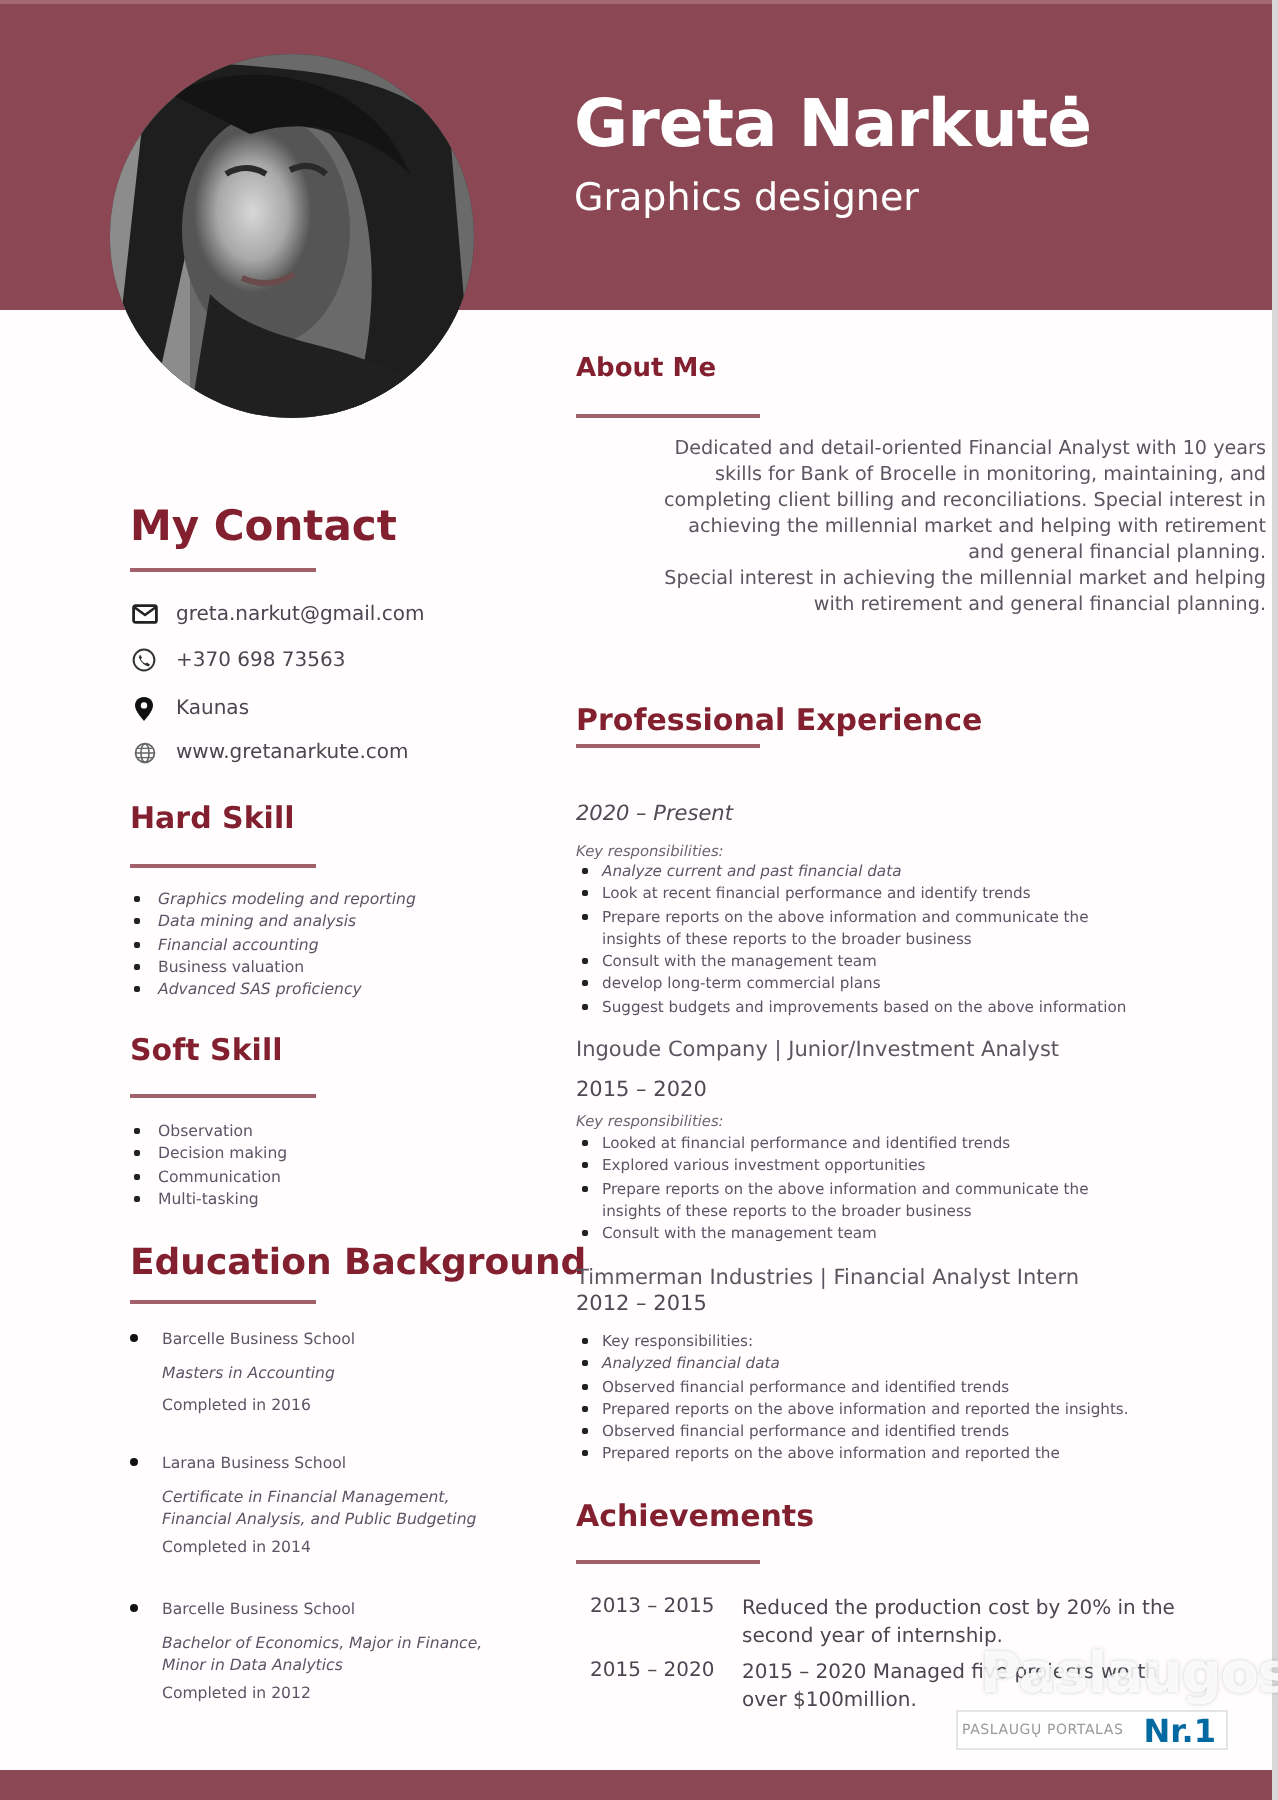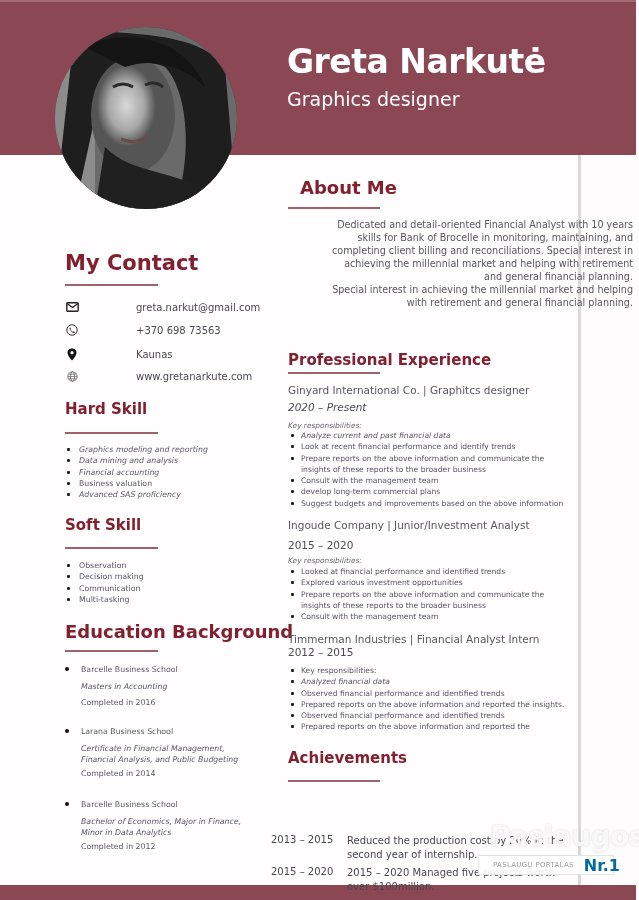--- a/index.html
+++ b/index.html
@@ -1,60 +1,60 @@
 <!DOCTYPE html>
 <html><head>
 <meta charset="utf-8">
 <style>
   * { margin: 0; padding: 0; box-sizing: border-box; }
   html, body { width: 639px; height: 900px; overflow: hidden; background: #fefcfd; }
   body { font-family: "DejaVu Sans", sans-serif; color: #3a3a3a; position: relative; }
-  .page { position: absolute; left: 0; top: 0; width: 581px; height: 900px; background: #fffdfe; border-right: 3px solid #d9d9d9; }
+  .page { position: absolute; left: 0; top: 0; width: 639px; height: 900px; background: #fffdfe; border-right: 3px solid #d9d9d9; }
   .header-band { position: absolute; left: 0; top: 0; width: 636px; height: 155px; background: #8b4854; border-top: 2px solid #a36a74; }
   .footer-band { position: absolute; left: 0; top: 885px; width: 636px; height: 15px; background: #8b4854; }
   .photo { position: absolute; left: 55px; top: 27px; width: 182px; height: 182px; border-radius: 50%; overflow: hidden; background: #333; }
   .photo svg { width: 100%; height: 100%; display: block; }
   .name { position: absolute; left: 287px; top: 42px; font-family: "DejaVu Sans", sans-serif; font-weight: bold; font-size: 33px; color: #ffffff; letter-spacing: -0.5px; white-space: nowrap; }
   .role { position: absolute; left: 287px; top: 88px; font-size: 19px; color: #ffffff; white-space: nowrap; }
 
   .section-title { position: absolute; font-weight: bold; color: #82202f; white-space: nowrap; }
   .rule { position: absolute; height: 2px; background: #a0616b; }
   .text { position: absolute; font-size: 9.6px; line-height: 13px; color: #5a5560; text-align: right; }
 
   
   .contact-row { position: absolute; left: 65px; display: flex; align-items: center; height: 16px; }
   .contact-row .ico { width: 14px; height: 14px; display: flex; align-items: center; justify-content: center; margin-right: 9px; }
-  .contact-row .lbl { font-size: 10px; color: #4a4650; white-space: nowrap; margin-left: 48px; }
+  .contact-row .lbl { font-size: 10px; color: #4a4650; white-space: nowrap; }
   .small-list { position: absolute; list-style: none; }
   .small-list li { font-size: 7.8px; line-height: 11.3px; color: #5a5565; position: relative; padding-left: 14px; white-space: nowrap; font-style: italic; }
   .small-list li.up { font-style: normal; }
   .small-list li::before { content: ""; position: absolute; left: 2px; top: 4px; width: 3px; height: 3px; background: #222; border-radius: 1px; }
   .edu { position: absolute; left: 65px; }
   .edu .dot { position: absolute; left: 0; top: 3px; width: 4px; height: 4px; border-radius: 50%; background: #111; }
   .edu .line { padding-left: 16px; font-size: 7.8px; line-height: 11.5px; color: #5a5565; white-space: nowrap; }
   .edu .line.it { font-style: italic; }
   .edu .gap { height: 5px; }
 
   
   .job-title { position: absolute; left: 288px; font-size: 10.5px; color: #5a5660; white-space: nowrap; }
   .job-date { position: absolute; left: 288px; font-size: 10.5px; color: #4e4a55; white-space: nowrap; }
   .job-date.it { font-style: italic; }
   .kr { position: absolute; left: 288px; font-size: 7.4px; color: #6a6570; white-space: nowrap; font-style: italic; }
   .resp { position: absolute; left: 288px; list-style: none; }
   .resp li { position: relative; padding-left: 13px; font-size: 7.6px; line-height: 11.3px; color: #5a5565; white-space: nowrap; }
   .resp li::before { content: ""; position: absolute; left: 3px; top: 4px; width: 3px; height: 3px; background: #222; border-radius: 1px; }
   .resp li.cont::before { display: none; }
 
-  .ach-row { position: absolute; left: 271px; display: flex; margin-top: 36px; }
+  .ach-row { position: absolute; left: 295px; display: flex; }
   .ach-row .yr { width: 76px; font-size: 10px; color: #4a4650; white-space: nowrap; }
   .ach-row .desc { font-size: 10px; line-height: 13.5px; color: #4a4650; width: 220px; }
 
   .watermark { position: absolute; left: 478px; top: 826px; width: 138px; }
   .watermark .big { font-size: 28px; font-weight: bold; color: rgba(255,255,255,0.85); text-shadow: 0 0 2px rgba(120,120,120,0.35); letter-spacing: -0.5px; white-space: nowrap; position: absolute; left: 12px; top: -6px; }
-  .watermark .tag { position: absolute; left: 0; top: 29px; height: 20px; width: 136px; background: rgba(255,255,255,0.9); border: 1px solid #e4e4e4; display: flex; align-items: center; padding-left: 14px; }
+  .watermark .tag { position: absolute; left: 0; top: 29px; height: 20px; width: 136px; background: rgba(255,255,255,0.9); border: 1px solid #e4e4e4; display: flex; align-items: center; padding-left: 2px; }
   .watermark .tag .p { font-size: 7px; color: #9a9a9a; letter-spacing: 0.3px; white-space: nowrap; }
   .watermark .tag .n { font-size: 16px; font-weight: bold; color: #0369a1; margin-left: 10px; white-space: nowrap; }
 </style>
 </head>
 <body>
 
 <div class="page">
   <div class="header-band"></div>
   <div class="footer-band"></div>
 
@@ -165,36 +165,35 @@
 
   <div class="edu" style="top:799px;">
     <span class="dot"></span>
     <div class="line">Barcelle Business School</div>
     <div class="gap"></div>
     <div class="line it">Bachelor of Economics, Major in Finance,</div>
     <div class="line it">Minor in Data Analytics</div>
     <div class="line" style="margin-top:2px;">Completed in 2012</div>
   </div>
 
-  <div class="section-title" style="left:300px; top:177px; font-size:18px;">About Me</div>
+  <div class="section-title" style="left:288px; top:177px; font-size:13px;">About Me</div>
   <div class="rule" style="left:288px; top:207px; width:92px;"></div>
   <div class="text" style="left:288px; top:218px; width:345px;">
     <div>Dedicated and detail-oriented Financial Analyst with 10 years</div>
     <div>skills for Bank of Brocelle in monitoring, maintaining, and</div>
     <div>completing client billing and reconciliations. Special interest in</div>
     <div>achieving the millennial market and helping with retirement</div>
     <div>and general financial planning.</div>
     <div>Special interest in achieving the millennial market and helping</div>
     <div>with retirement and general financial planning.</div>
   </div>
 
   <div class="section-title" style="left:288px; top:351px; font-size:15px;">Professional Experience</div>
   <div class="rule" style="left:288px; top:372px; width:92px;"></div>
 
-  <div class="job-title" style="top:384px;">Ginyard International Co. | Graphitcs designer</div>
   <div class="job-date it" style="top:401px;">2020 – Present</div>
   <div class="kr" style="top:421px;">Key responsibilities:</div>
   <ul class="resp" style="top:430px;">
     <li style="font-style:italic;">Analyze current and past financial data</li>
     <li>Look at recent financial performance and identify trends</li>
     <li>Prepare reports on the above information and communicate the</li>
     <li class="cont">insights of these reports to the broader business</li>
     <li>Consult with the management team</li>
     <li> develop long-term commercial plans</li>
     <li>Suggest budgets and improvements based on the above information</li>

